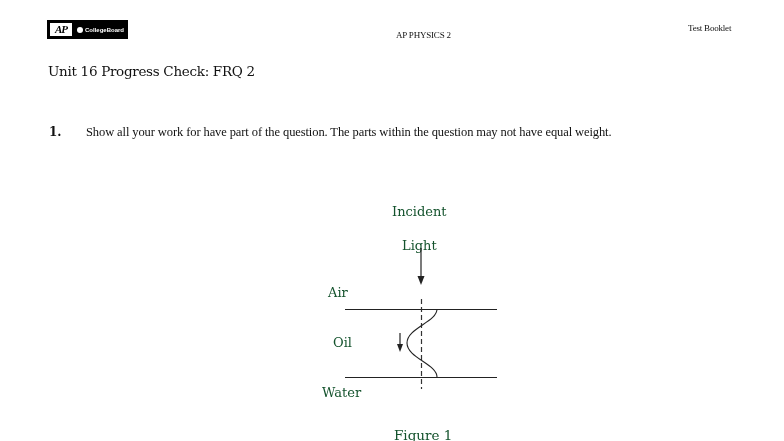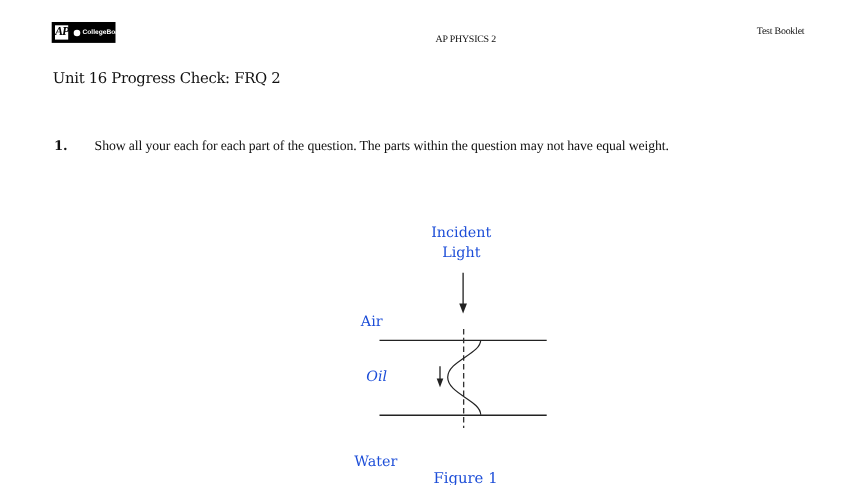--- a/index.html
+++ b/index.html
@@ -1,53 +1,53 @@
 <!DOCTYPE html>
 <html><head>
 <meta charset="utf-8">
 <style>
   html, body { margin:0; padding:0; }
   body { width:784px; height:441px; background:#ffffff; position:relative; overflow:hidden; font-family:"DejaVu Serif", serif; color:#111; }
-  .logo { position:absolute; left:47px; top:20px; width:58px; height:19px; background:#000; display:flex; align-items:center; }
+  .logo { position:absolute; left:47px; top:20px; width:81px; height:19px; background:#000; display:flex; align-items:center; }
   .logo-ap { margin-left:3px; width:22px; height:13px; background:#fff; color:#000; font-family:"Liberation Serif", serif; font-weight:bold; font-style:italic; font-size:11px; line-height:13px; text-align:center; letter-spacing:-1px; }
   .logo-cb { margin-left:5px; color:#fff; font-family:"Liberation Sans", sans-serif; font-size:6px; font-weight:bold; white-space:nowrap; display:flex; align-items:center; gap:2px; }
   .logo-acorn { width:6px; height:6px; border-radius:50%; background:#fff; display:inline-block; }
   .hdr-center { position:absolute; left:396px; top:30px; font-family:"Liberation Serif", serif; font-size:9px; letter-spacing:-0.2px; }
   .hdr-right { position:absolute; left:688px; top:23px; font-family:"Liberation Serif", serif; font-size:9px; letter-spacing:-0.2px; }
   .title { position:absolute; left:48px; top:63px; font-family:"DejaVu Serif", serif; font-size:13.5px; letter-spacing:-0.3px; }
   .qnum { position:absolute; left:49px; top:125px; font-family:"DejaVu Serif", serif; font-weight:bold; font-size:12px; }
   .qtext { position:absolute; left:86px; top:125px; font-family:"Liberation Serif", serif; font-size:12.5px; letter-spacing:-0.1px; white-space:nowrap; }
   .fig { position:absolute; left:0; top:0; width:784px; height:441px; }
-  .lbl { position:absolute; font-family:"DejaVu Serif", serif; font-size:13px; color:#1d4ed8; }
+  .lbl { position:absolute; font-family:"DejaVu Serif", serif; font-size:13px; color:#14532d; }
 </style>
 </head>
 <body>
 
 <div class="logo">
   <div class="logo-ap">AP</div>
   <div class="logo-cb">
     <span class="logo-acorn"></span>
     <span>CollegeBoard</span>
   </div>
 </div>
 
 <div class="hdr-center">AP PHYSICS 2</div>
 <div class="hdr-right">Test Booklet</div>
 
 <div class="title">Unit 16 Progress Check: FRQ 2</div>
 
 <div class="qnum">1.</div>
-<div class="qtext">Show all your each for each part of the question. The parts within the question may not have equal weight.</div>
+<div class="qtext">Show all your work for have part of the question. The parts within the question may not have equal weight.</div>
 
 <div>
   <div class="lbl" style="left:392px; top:204px;">Incident</div>
-  <div class="lbl" style="left:402px; top:223px;">Light</div>
+  <div class="lbl" style="left:402px; top:238px;">Light</div>
   <div class="lbl" style="left:328px; top:285px;">Air</div>
-  <div class="lbl" style="left:333px; top:335px;font-style:italic;">Oil</div>
-  <div class="lbl" style="left:322px; top:385px;margin-top:28px;">Water</div>
+  <div class="lbl" style="left:333px; top:335px;">Oil</div>
+  <div class="lbl" style="left:322px; top:385px;">Water</div>
   <div class="lbl" style="left:394px; top:427px; font-size:13.5px;">Figure 1</div>
 
   <svg class="fig" width="784" height="441" viewBox="0 0 784 441">
     <g>
       <line x1="421" y1="248" x2="421" y2="278" stroke="#222" stroke-width="1.2"></line>
       <polygon points="417.5,276 424.5,276 421,285" fill="#222"></polygon>
     </g>
     <line x1="345" y1="309.5" x2="497" y2="309.5" stroke="#222" stroke-width="1.2"></line>
     <line x1="345" y1="377.5" x2="497" y2="377.5" stroke="#222" stroke-width="1.2"></line>
     <line x1="421.5" y1="299" x2="421.5" y2="389" stroke="#333" stroke-width="1.2" stroke-dasharray="5,3"></line>

